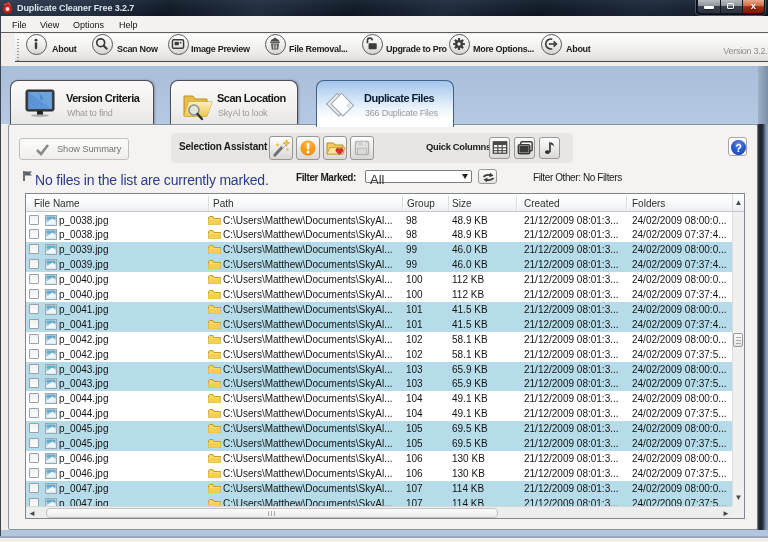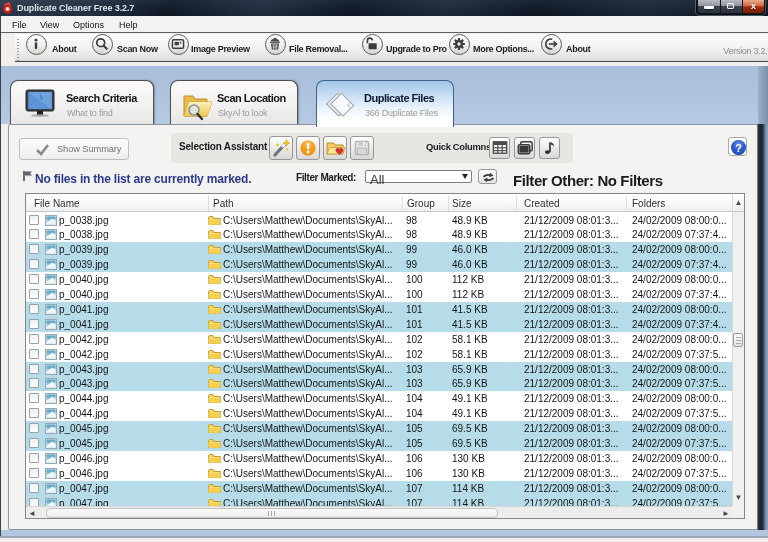--- a/index.html
+++ b/index.html
@@ -35,28 +35,28 @@
 
 #btn-summary{left:10px;top:13px;width:110px;height:22px;background:linear-gradient(#fcfcfb,#efeeec);border:1px solid #c0bfbd;border-radius:3px}
 #btn-summary span{position:absolute;left:37px;top:5px;font-size:9.3px;color:#757575;white-space:nowrap;letter-spacing:-0.1px}
 #selgroup{left:162px;top:8px;width:402px;height:30px;background:#e7e6e3;border-radius:4px}
 #sel-label{left:170px;top:16px;font-size:10px;font-weight:bold;color:#1b1b1b;letter-spacing:-0.2px}
 #qc-label{left:417px;top:16px;font-size:9.4px;font-weight:bold;color:#1b1b1b;letter-spacing:-0.3px}
 .sbtn{position:absolute;top:11px;width:24px;height:24px;background:linear-gradient(#fefefe,#e8e7e5 60%,#d9d8d6);border:1px solid #979797;border-radius:3px}
 .qbtn{position:absolute;top:12px;width:21px;height:22px;background:linear-gradient(#fefefe,#e8e7e5 60%,#d9d8d6);border:1px solid #979797;border-radius:3px}
 #btn-help{left:719px;top:12px;width:19px;height:19px;background:#fdfdfc;border:1px solid #a8a7a5;border-radius:3px}
 
-#marked{left:26px;top:47px;font-size:12px;font-weight:bold;color:#2c3a8e;letter-spacing:-0.2px}
+#marked{left:26px;top:47px;font-size:14px;font-weight:normal;color:#2c3a8e;letter-spacing:-0.2px}
 #flagico{left:14px;top:45px}
 #lbl-fm{left:287px;top:47px;font-size:10px;font-weight:bold;color:#1b1b1b;letter-spacing:-0.4px}
 #combo{left:356px;top:45px;width:107px;height:13px;background:#fff;border:1px solid #7c7c7c;border-radius:2px}
 #combo .ctext{position:absolute;left:4px;top:1px;font-size:13px;color:#333}
 #combo .carr{position:absolute;right:3px;top:3px;width:0;height:0;border-left:3.5px solid transparent;border-right:3.5px solid transparent;border-top:5px solid #222}
 #btn-refresh{left:469px;top:44px;width:19px;height:15px;background:linear-gradient(#fdfdfc,#e6e5e3);border:1px solid #999;border-radius:3px}
-#lbl-fo{left:504px;top:47px;font-size:15px;font-weight:bold;color:#1b1b1b;letter-spacing:-0.4px}
+#lbl-fo{left:524px;top:47px;font-size:10px;font-weight:normal;color:#1b1b1b;letter-spacing:-0.4px}
 
 #table{left:16px;top:68px;width:720px;height:326px;background:#fff;border:1px solid #7f8890;overflow:hidden}
 #thead{position:absolute;left:0;top:0;width:718px;height:18px;background:linear-gradient(#ffffff 0%,#f7f8f9 60%,#eceef0 100%);border-bottom:1px solid #c3c7cb;font-size:10px;color:#2f2f2f}
 #thead span{position:absolute;top:4px}
 .hsep{position:absolute;top:2px;width:1px;height:14px;background:#d9dbde;box-shadow:1px 0 0 #fff}
 .trow{position:absolute;left:0;width:706px;height:14.9px;font-size:10px;color:#141414}
 .trow span{position:absolute;white-space:nowrap}
 .cb{left:3px;top:2px;width:10px;height:10px;background:linear-gradient(#eef0f1,#fdfdfd);border:1px solid #9aa0a6;border-radius:1px}
 .pic{left:19px;top:2px}
 .fname{left:33px;top:2px}
@@ -200,21 +200,21 @@
 <div class="abs" id="tabstrip">
  <div class="tab" id="tab1" style="left:10px;width:144px">
   <span class="abs" style="left:14px;top:8px"><svg width="30" height="28" viewBox="0 0 30 28">
           <rect x="1" y="1" width="28" height="21" rx="2" fill="#3a4147" stroke="#23282c"></rect>
           <rect x="3.2" y="3" width="23.6" height="17" fill="#5b95d6"></rect>
           <path d="M3.2 3 h23.6 v17 z" fill="#74aade" opacity="0.7"></path>
           <path d="M14 3 L18 10 L16 11 Z" fill="#4a80c4"></path>
           <rect x="12" y="22" width="6" height="4" fill="#1e2226"></rect>
           <ellipse cx="15" cy="26.6" rx="9" ry="1.4" fill="#9aa0a4" opacity="0.8"></ellipse>
         </svg></span>
-  <span class="ti" style="left:55px;top:11px">Search Criteria</span>
+  <span class="ti" style="left:55px;top:11px">Version Criteria</span>
   <span class="ts" style="left:56px;top:27px">What to find</span>
  </div>
  <div class="tab" id="tab2" style="left:170px;width:128px">
   <span class="abs" style="left:10px;top:9px"><svg width="33" height="31" viewBox="0 0 33 31">
           <path d="M3 6 L3 26 L26 26 L26 9 L14 9 L12 6 Z" fill="#e8bc4a" stroke="#b8902c"></path>
           <path d="M3 26 L8 12 L31 12 L26 26 Z" fill="#f7df8a" stroke="#c9a33c"></path>
           <path d="M3 26 L8 12 L31 12 L26 26 Z" fill="url(#gf)"></path>
           <defs>
             <linearGradient id="gf" x1="0" y1="0" x2="0" y2="1">
               <stop offset="0" stop-color="#fcf0c0"></stop>

